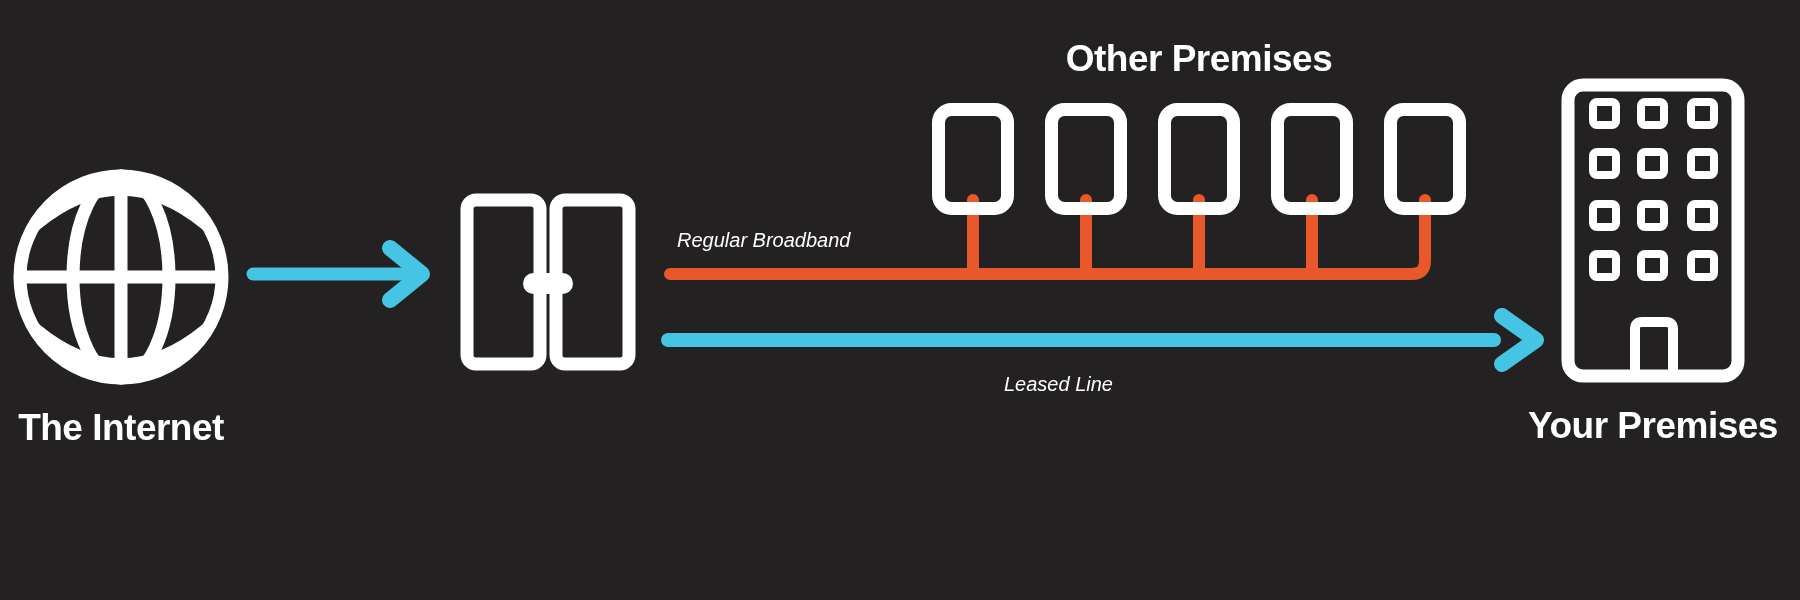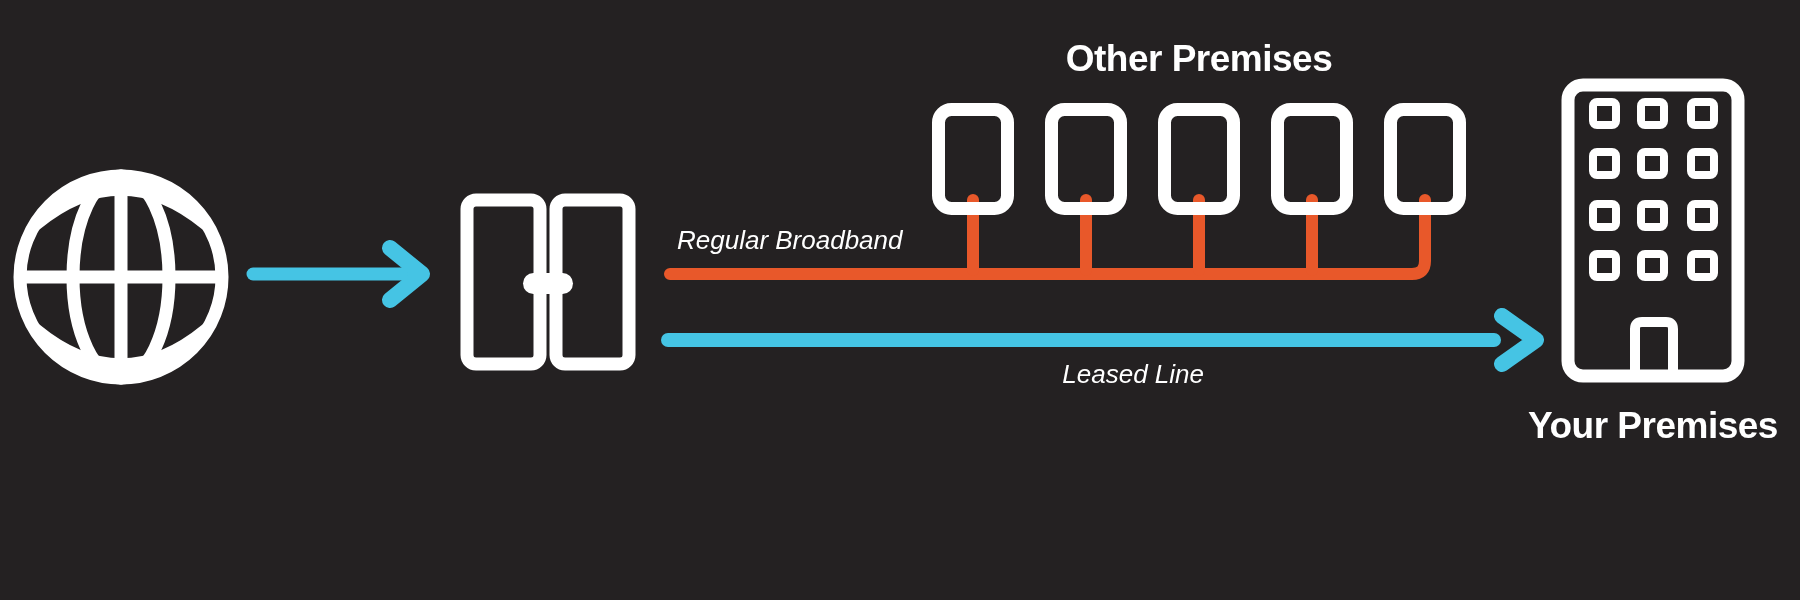--- a/index.html
+++ b/index.html
@@ -23,21 +23,21 @@
   .broadband-stroke{stroke:var(--broadband);}
   .leased-stroke{stroke:var(--leased);}
   .label{
     position:absolute;color:var(--ink);white-space:nowrap;
   }
   .node-label{
     font-size:37px;font-weight:bold;letter-spacing:-0.5px;
     text-align:center;line-height:38px;
   }
   .line-label{
-    font-size:26px;font-style:italic;font-weight:400;line-height:28px;
+    font-size:20px;font-style:italic;font-weight:400;line-height:28px;
   }
 </style>
 </head>
 <body>
 
 <div class="canvas">
 
   <svg width="1800" height="600" viewBox="0 0 1800 600">
 
     <g class="ink-stroke" fill="none" stroke-width="13" stroke-linecap="round">
@@ -94,23 +94,24 @@
         <rect x="1641" y="204" width="23" height="23" rx="4"></rect>
         <rect x="1691" y="204" width="23" height="23" rx="4"></rect>
         <rect x="1593" y="254" width="23" height="23" rx="4"></rect>
         <rect x="1641" y="254" width="23" height="23" rx="4"></rect>
         <rect x="1691" y="254" width="23" height="23" rx="4"></rect>
       </g>
       <path stroke-width="10" d="M 1635 377 V 329 Q 1635 322 1642 322 H 1666 Q 1673 322 1673 329 V 377"></path>
     </g>
   </svg>
 
+  <div class="label node-label" style="left:0px;top:409px;width:242px;">The Internet</div>
 
 
   <div class="label node-label" style="left:1049px;top:40px;width:300px;">Other Premises</div>
 
   <div class="label node-label" style="left:1503px;top:407px;width:300px;">Your Premises</div>
 
   <div class="label line-label" style="left:677px;top:226px;">Regular Broadband</div>
 
-  <div class="label line-label" style="left:1004px;top:360px;width:200px;text-align:right;">Leased Line</div>
+  <div class="label line-label" style="left:1004px;top:370px;width:200px;text-align:left;">Leased Line</div>
 
 </div>
 
 </body></html>

